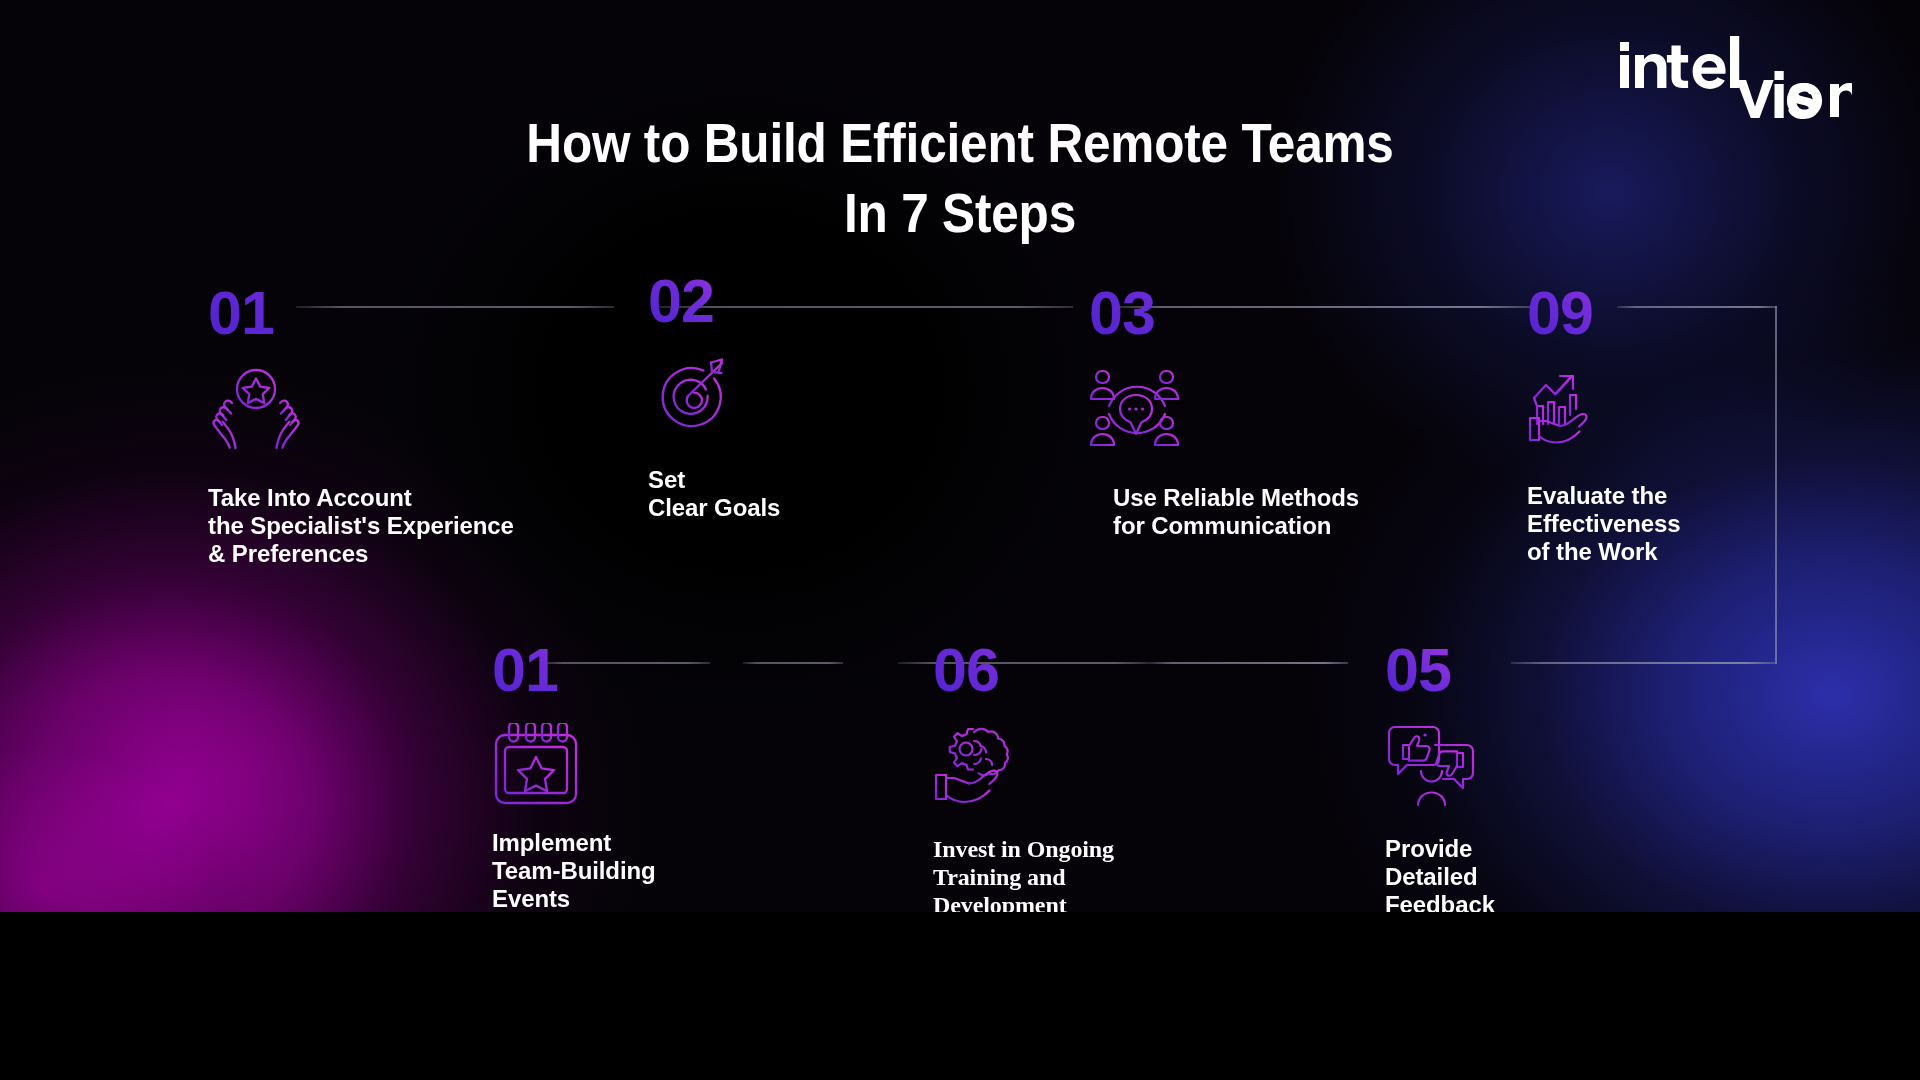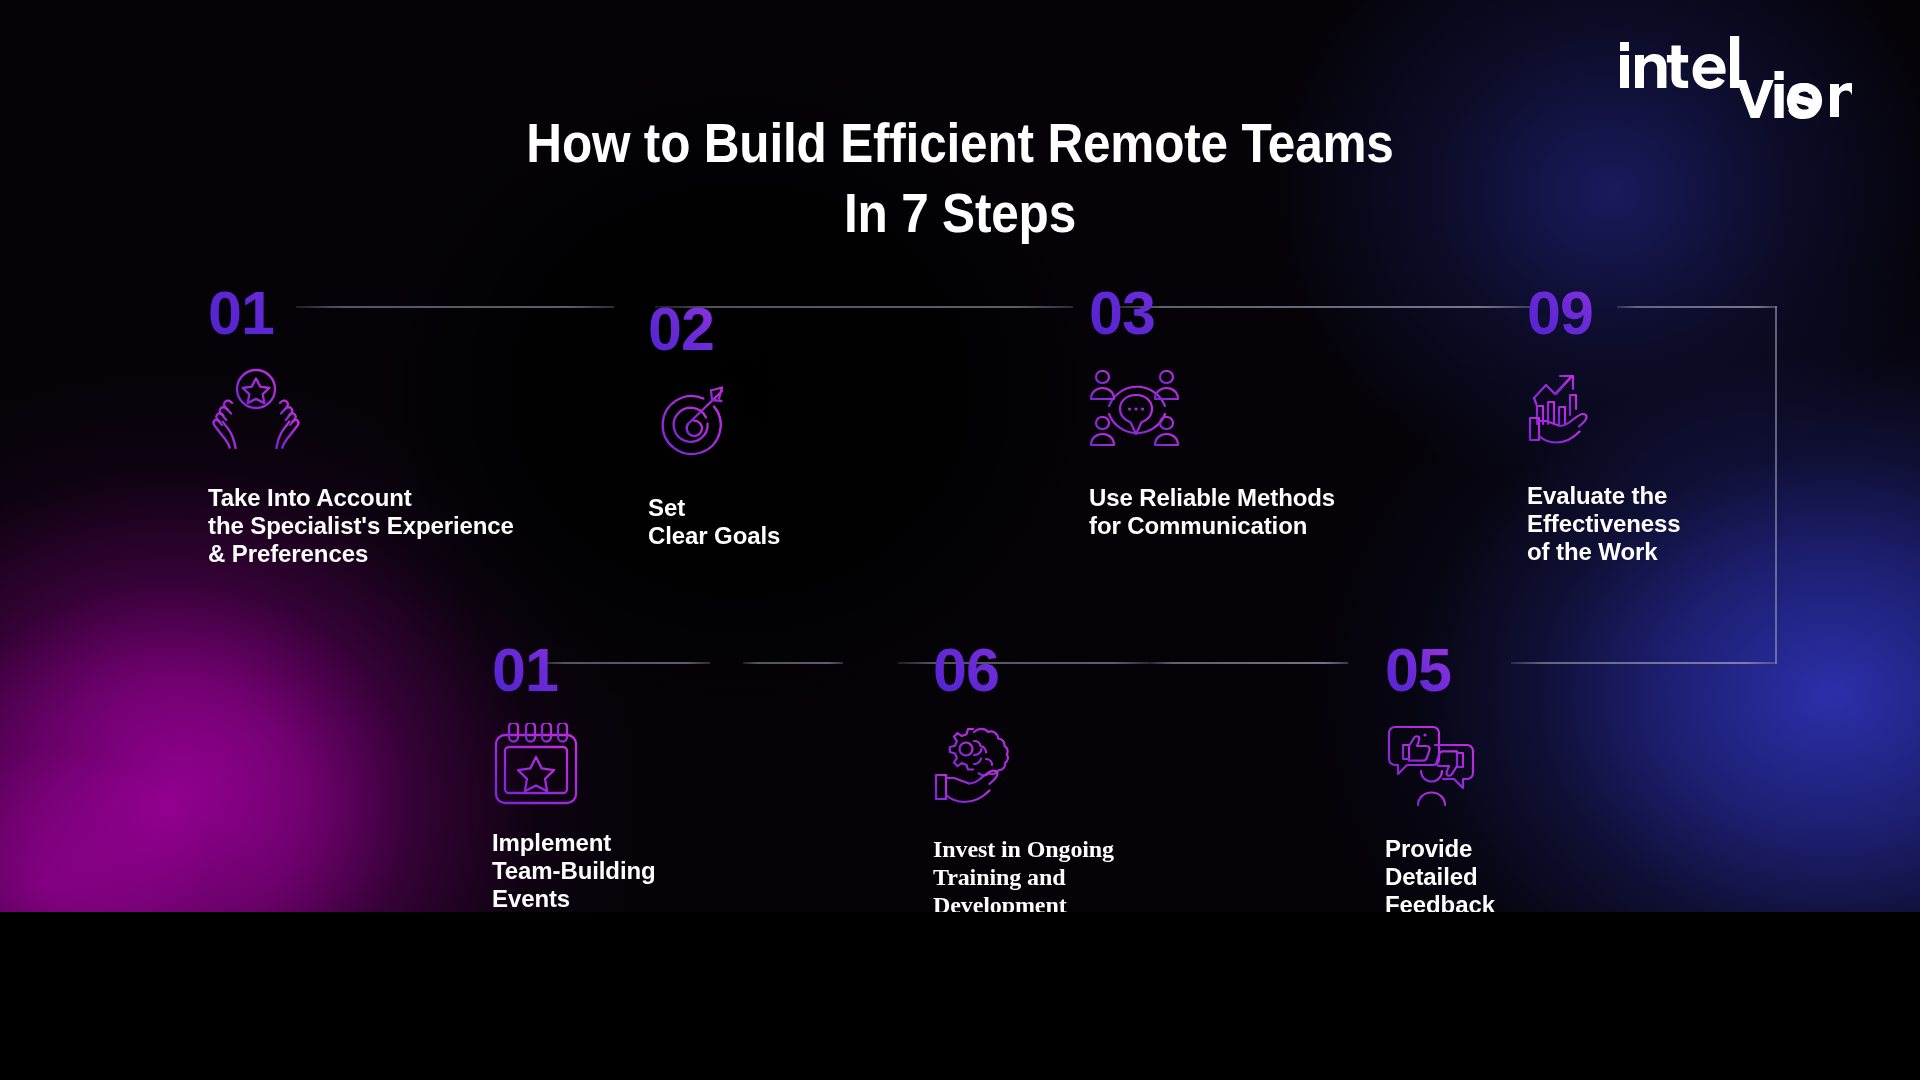--- a/index.html
+++ b/index.html
@@ -199,21 +199,21 @@
         <path d="M80.7 49.5c2.1-2.4 4.6-2.6 6-1 1.4 1.5 1.1 3.7-.5 5.5l-4.2 4.9"></path>
         <path d="M84.4 55.6c1.9-2 4.1-2.2 5.3-.8 1.2 1.4 1 3.4-.4 5L82 69.3c-3.3 3.8-6.4 7.5-7.6 12.4"></path>
         <path d="M68.5 82c1.4-8.8 3.1-13.8 7.5-19.4l5.4-7"></path>
       </svg>
     </div>
     <div class="step-text" style="margin-top:30px;">Take Into Account
 the Specialist's Experience
 &amp; Preferences</div>
   </div>
 
-  <div class="step" style="left:648px; top:299px;">
+  <div class="step" style="left:648px; top:271px;">
     <div class="step-num">02</div>
     <div class="step-icon">
       <svg width="92" height="88" viewBox="0 0 92 88" fill="none" stroke="url(#g2)" stroke-width="2.3" stroke-linecap="round" stroke-linejoin="round">
         <defs>
             <linearGradient id="g2" x1="0" y1="1" x2="1" y2="0">
           <stop offset="0" stop-color="#7B27D6"></stop>
               <stop offset="1" stop-color="#C42FDD"></stop>
             </linearGradient>
           </defs>
         <path d="M66 24.5a29 29 0 1 1-10.6-8"></path>
@@ -260,21 +260,21 @@
         <rect x="71" y="51" width="13" height="12" rx="6"></rect>
         <line x1="72" y1="56" x2="83" y2="56"></line>
         <path d="M66 79c0-7 5.5-11 11.5-11S89 72 89 79z"></path>
 
         <path d="M47 29c-9.5 0-16 6-16 14 0 6.3 4.5 11.3 10.5 13.2L47 68l5.5-11.8C58.5 54.3 63 49.3 63 43c0-8-6.5-14-16-14z"></path>
         <circle cx="40.5" cy="43" r="1.6" fill="url(#g3)" stroke="none"></circle>
         <circle cx="47" cy="43" r="1.6" fill="url(#g3)" stroke="none"></circle>
         <circle cx="53.5" cy="43" r="1.6" fill="url(#g3)" stroke="none"></circle>
       </svg>
     </div>
-    <div class="step-text" style="margin-top:30px;">Use Reliable Methods
+    <div class="step-text" style="margin-top:30px;margin-left:24px;">Use Reliable Methods
 for Communication</div>
   </div>
 
   <div class="step" style="left:1527px; top:283px;">
     <div class="step-num">09</div>
     <div class="step-icon">
       <svg width="92" height="88" viewBox="0 0 92 88" fill="none" stroke="url(#g4)" stroke-width="2.2" stroke-linecap="round" stroke-linejoin="round">
         <defs>
             <linearGradient id="g4" x1="0" y1="1" x2="1" y2="0">
           <stop offset="0" stop-color="#7B27D6"></stop>

